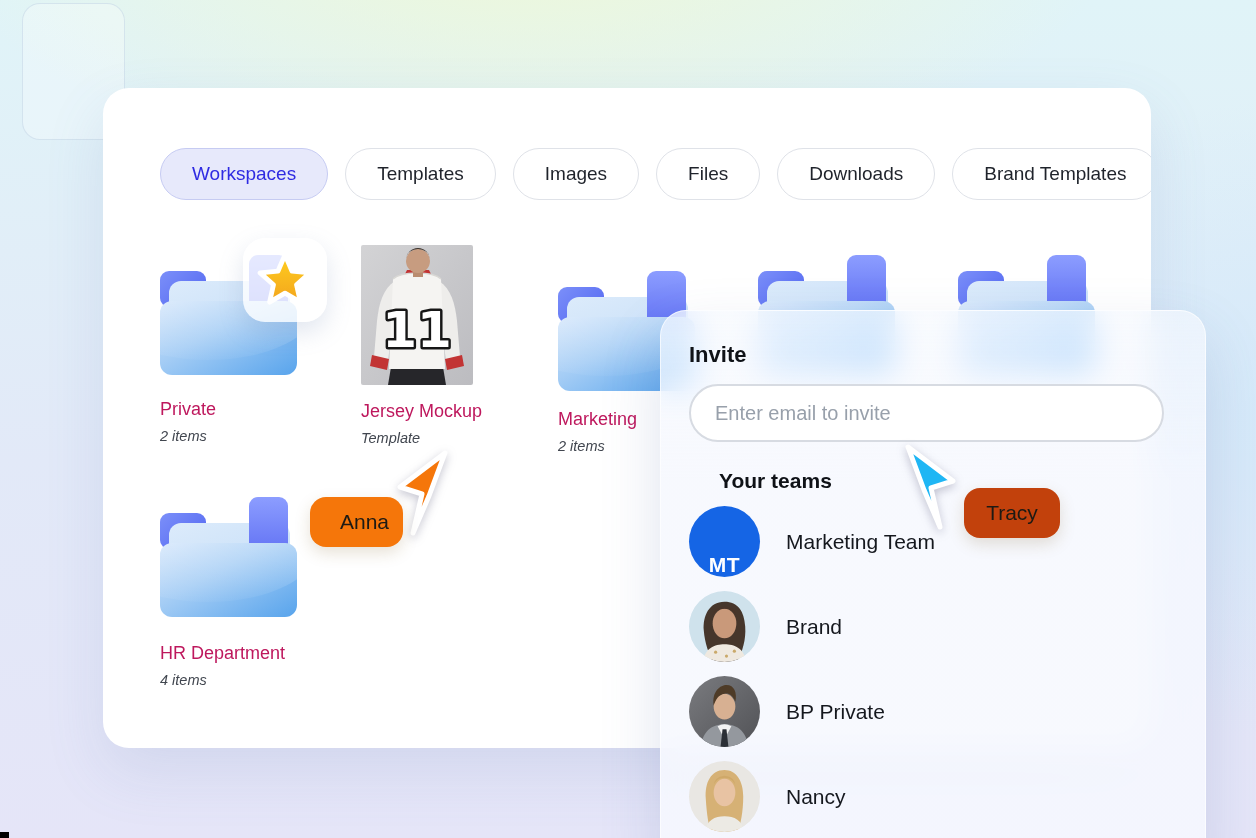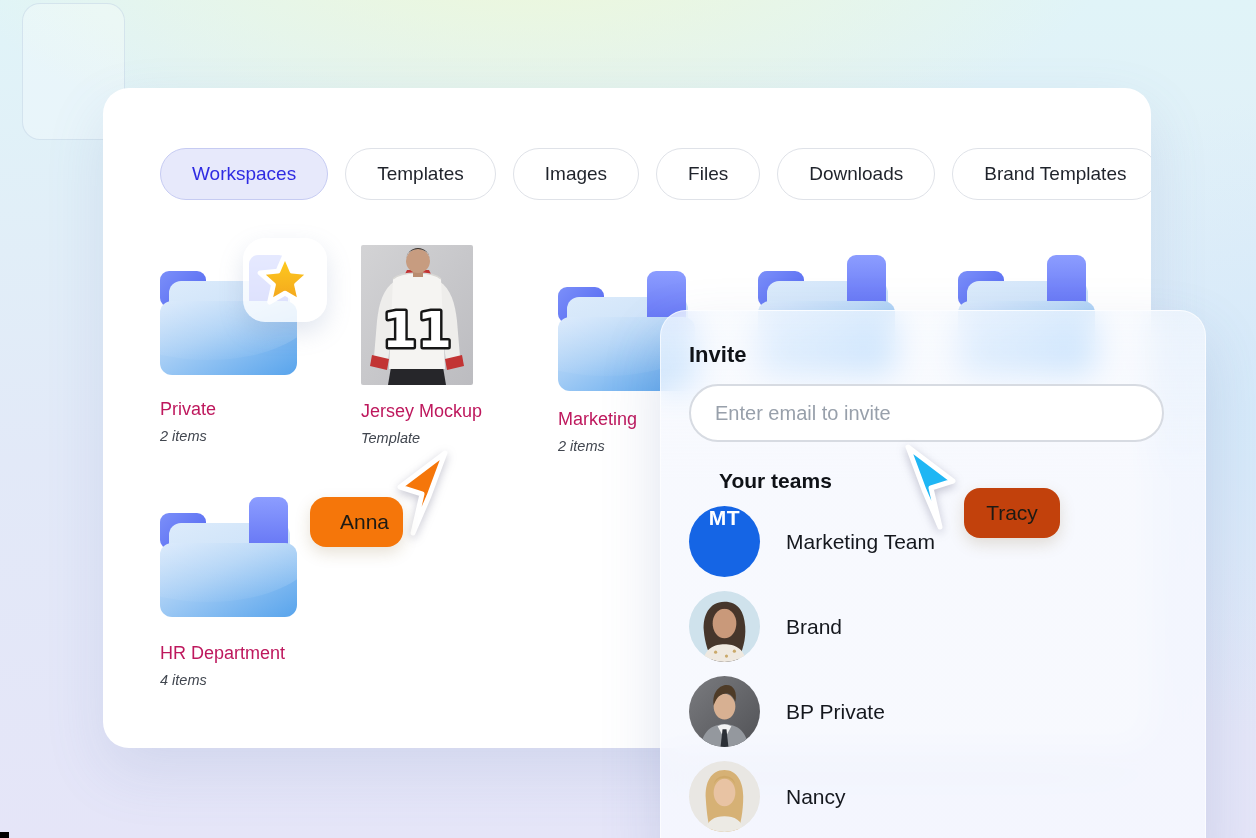--- a/index.html
+++ b/index.html
@@ -71,21 +71,21 @@
     box-shadow:0 26px 60px rgba(80,100,160,0.18); }
   .invite-title { position:absolute; left:28px; top:31px; font-size:22px; font-weight:600; color:#0f1217; }
   .invite-input { position:absolute; left:28px; top:73px; width:475px; height:58px; border-radius:29px;
     border:2px solid #d7dbe2; background:#fff; padding:0 24px; font-size:20px; color:#4d7c0f; outline:none;
     font-family:"Liberation Sans", sans-serif; }
   .invite-input::placeholder { color:#98a0ab; }
   .teams-heading { position:absolute; left:28px; top:158px; font-size:21px; font-weight:600; color:#0f1217;margin-left:30px; }
   .member-list { position:absolute; left:28px; top:188px; right:28px; }
   .member-row { height:85px; display:flex; align-items:center; gap:26px; cursor:pointer; }
   .avatar { width:71px; height:71px; border-radius:50%; overflow:hidden; flex:0 0 auto;
-    display:flex; align-items:flex-start; justify-content:center; }
+    display:flex; align-items:flex-end; justify-content:center; }
   .avatar-initials span { color:#fff; font-size:21px; font-weight:bold; letter-spacing:0.5px; }
   .member-name { font-size:21px; color:#15181e; }
 
   
   .cursor { position:absolute; }
   .cursor-label { position:absolute; border-radius:16px; display:flex; align-items:center; justify-content:center;
     font-size:21px; font-weight:500; color:#1d1a14; box-shadow:0 6px 16px rgba(120,90,30,0.18); }
   .cursor-arrow { position:absolute; filter:drop-shadow(0 3px 5px rgba(90,90,120,0.35)); }
 
   .corner-mark { position:absolute; left:0; bottom:0; width:9px; height:6px; background:#000; }

